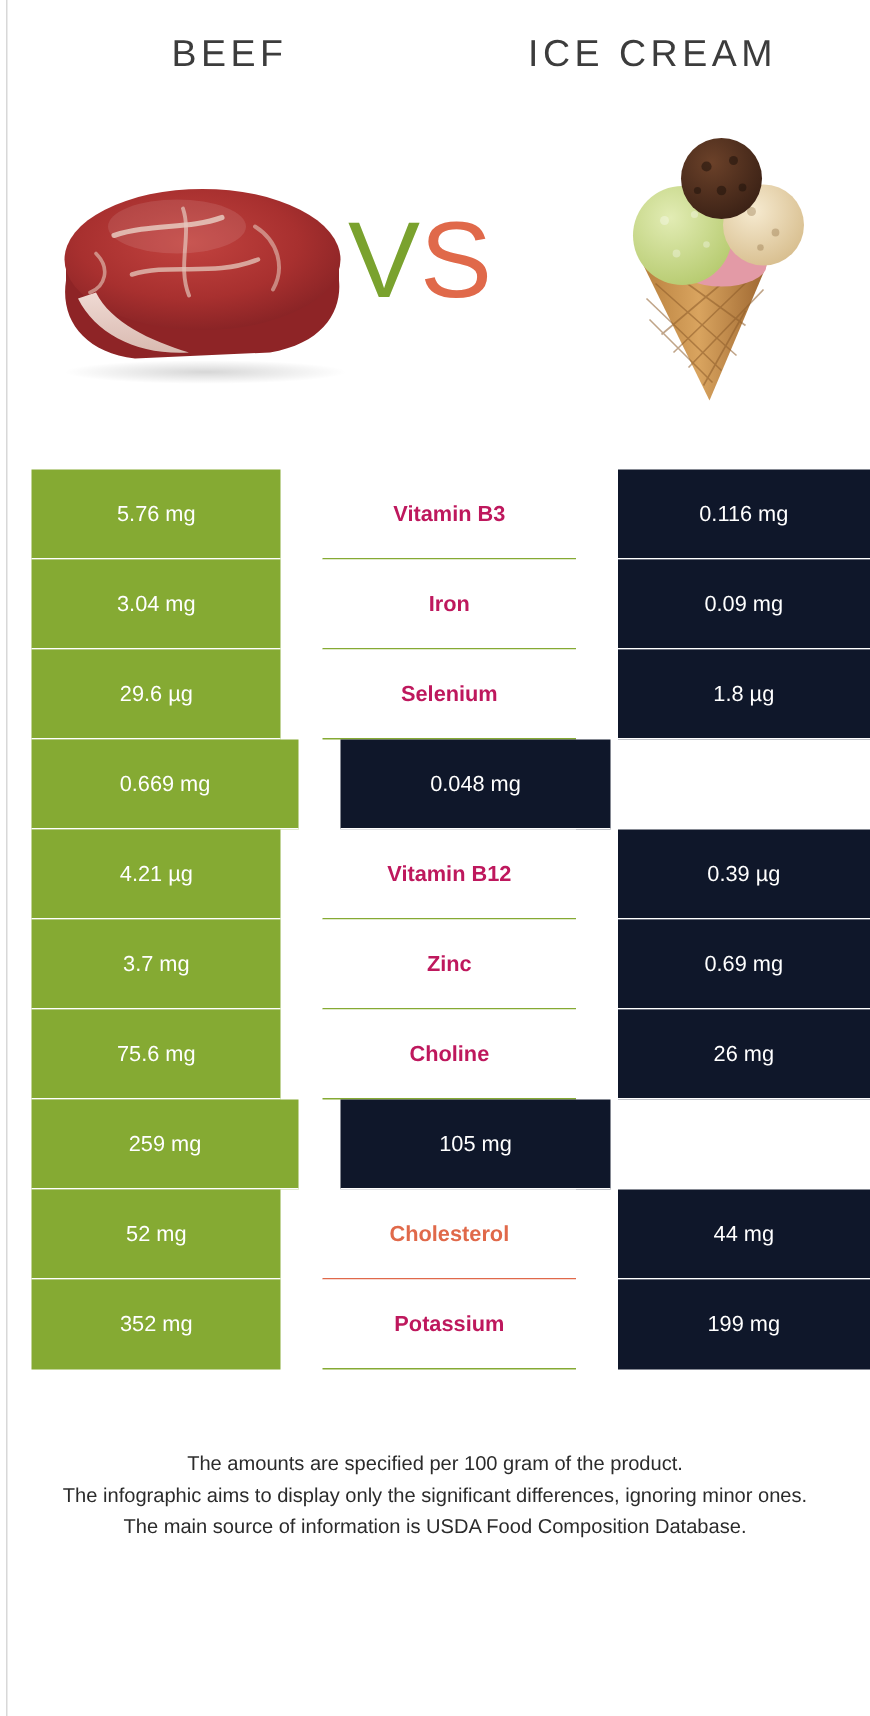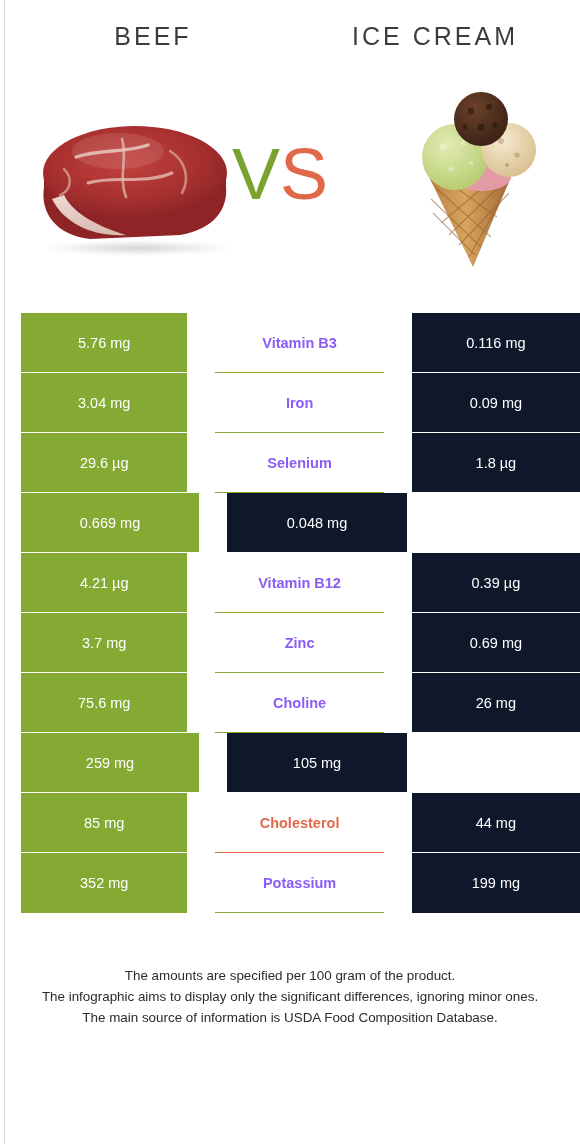--- a/index.html
+++ b/index.html
@@ -115,21 +115,21 @@
   .cell-left {
     width: 178px;
     margin-left: 21px;
     background: #85aa33;
     color: #ffffff;
     border-bottom: 1px solid #ffffff;
   }
   .cell-mid {
     width: 180px;
     background: #ffffff;
-    color: #8b5cf6;
+    color: #be185d;
     font-weight: bold;
     border-bottom: 1px solid #85aa33;
   }
   .cell-mid.loser-name {
     color: #e0694a;
     border-bottom-color: #e0694a;
   }
   .cell-right {
     width: 180px;
     background: #0f172a;
@@ -301,21 +301,21 @@
       <div class="row">
         <div class="cell cell-left">75.6 mg</div>
         <div class="cell cell-mid">Choline</div>
         <div class="cell cell-right">26 mg</div>
       </div>
       <div class="row">
         <div class="cell cell-left">259 mg</div>
         <div class="cell cell-right">105 mg</div>
       </div>
       <div class="row">
-        <div class="cell cell-left">85 mg</div>
+        <div class="cell cell-left">52 mg</div>
         <div class="cell cell-mid loser-name">Cholesterol</div>
         <div class="cell cell-right">44 mg</div>
       </div>
       <div class="row">
         <div class="cell cell-left">352 mg</div>
         <div class="cell cell-mid">Potassium</div>
         <div class="cell cell-right">199 mg</div>
       </div>
     </div>
 

